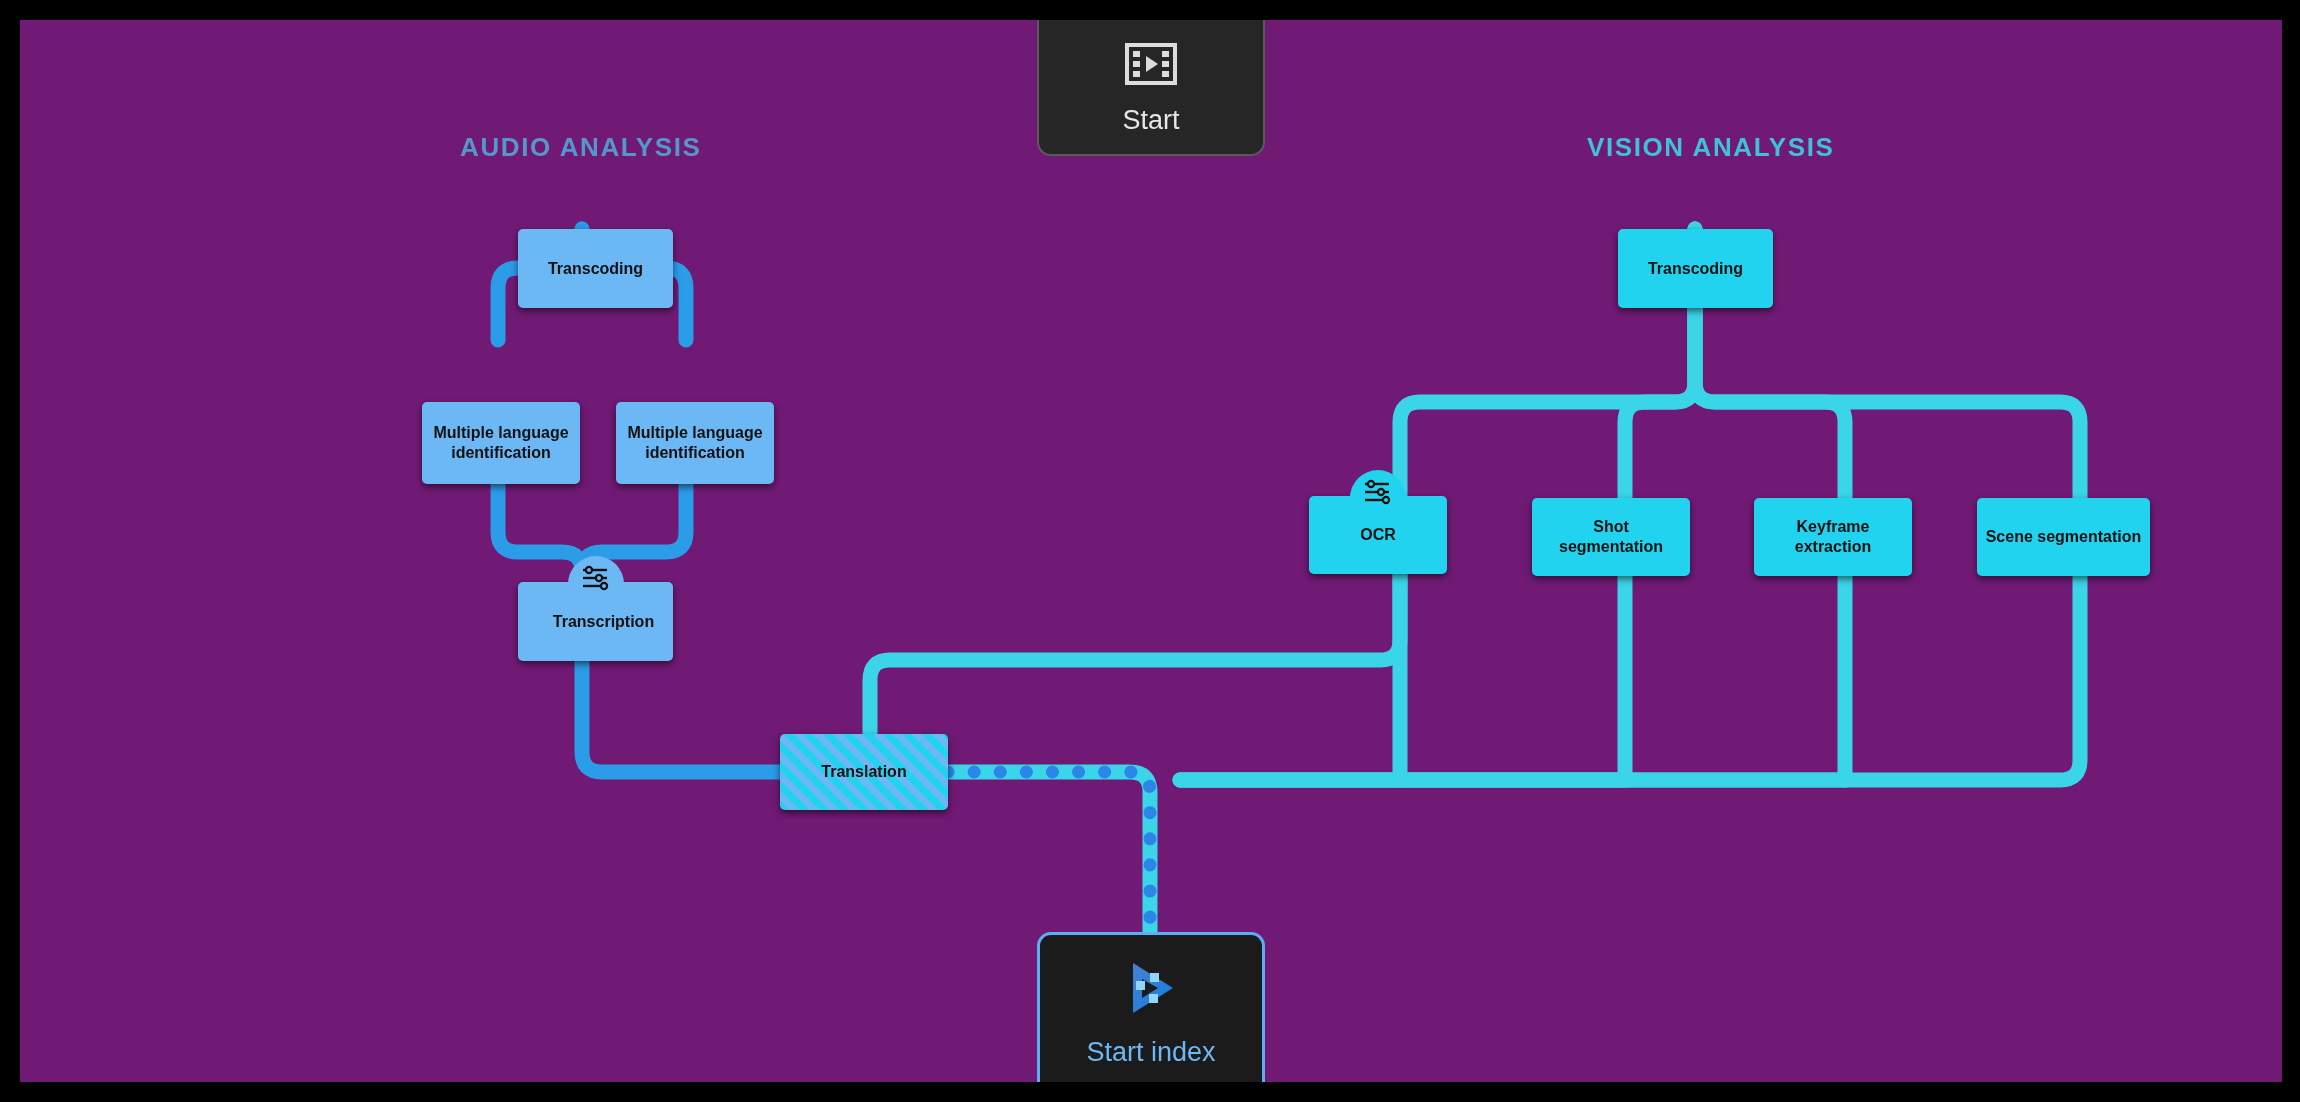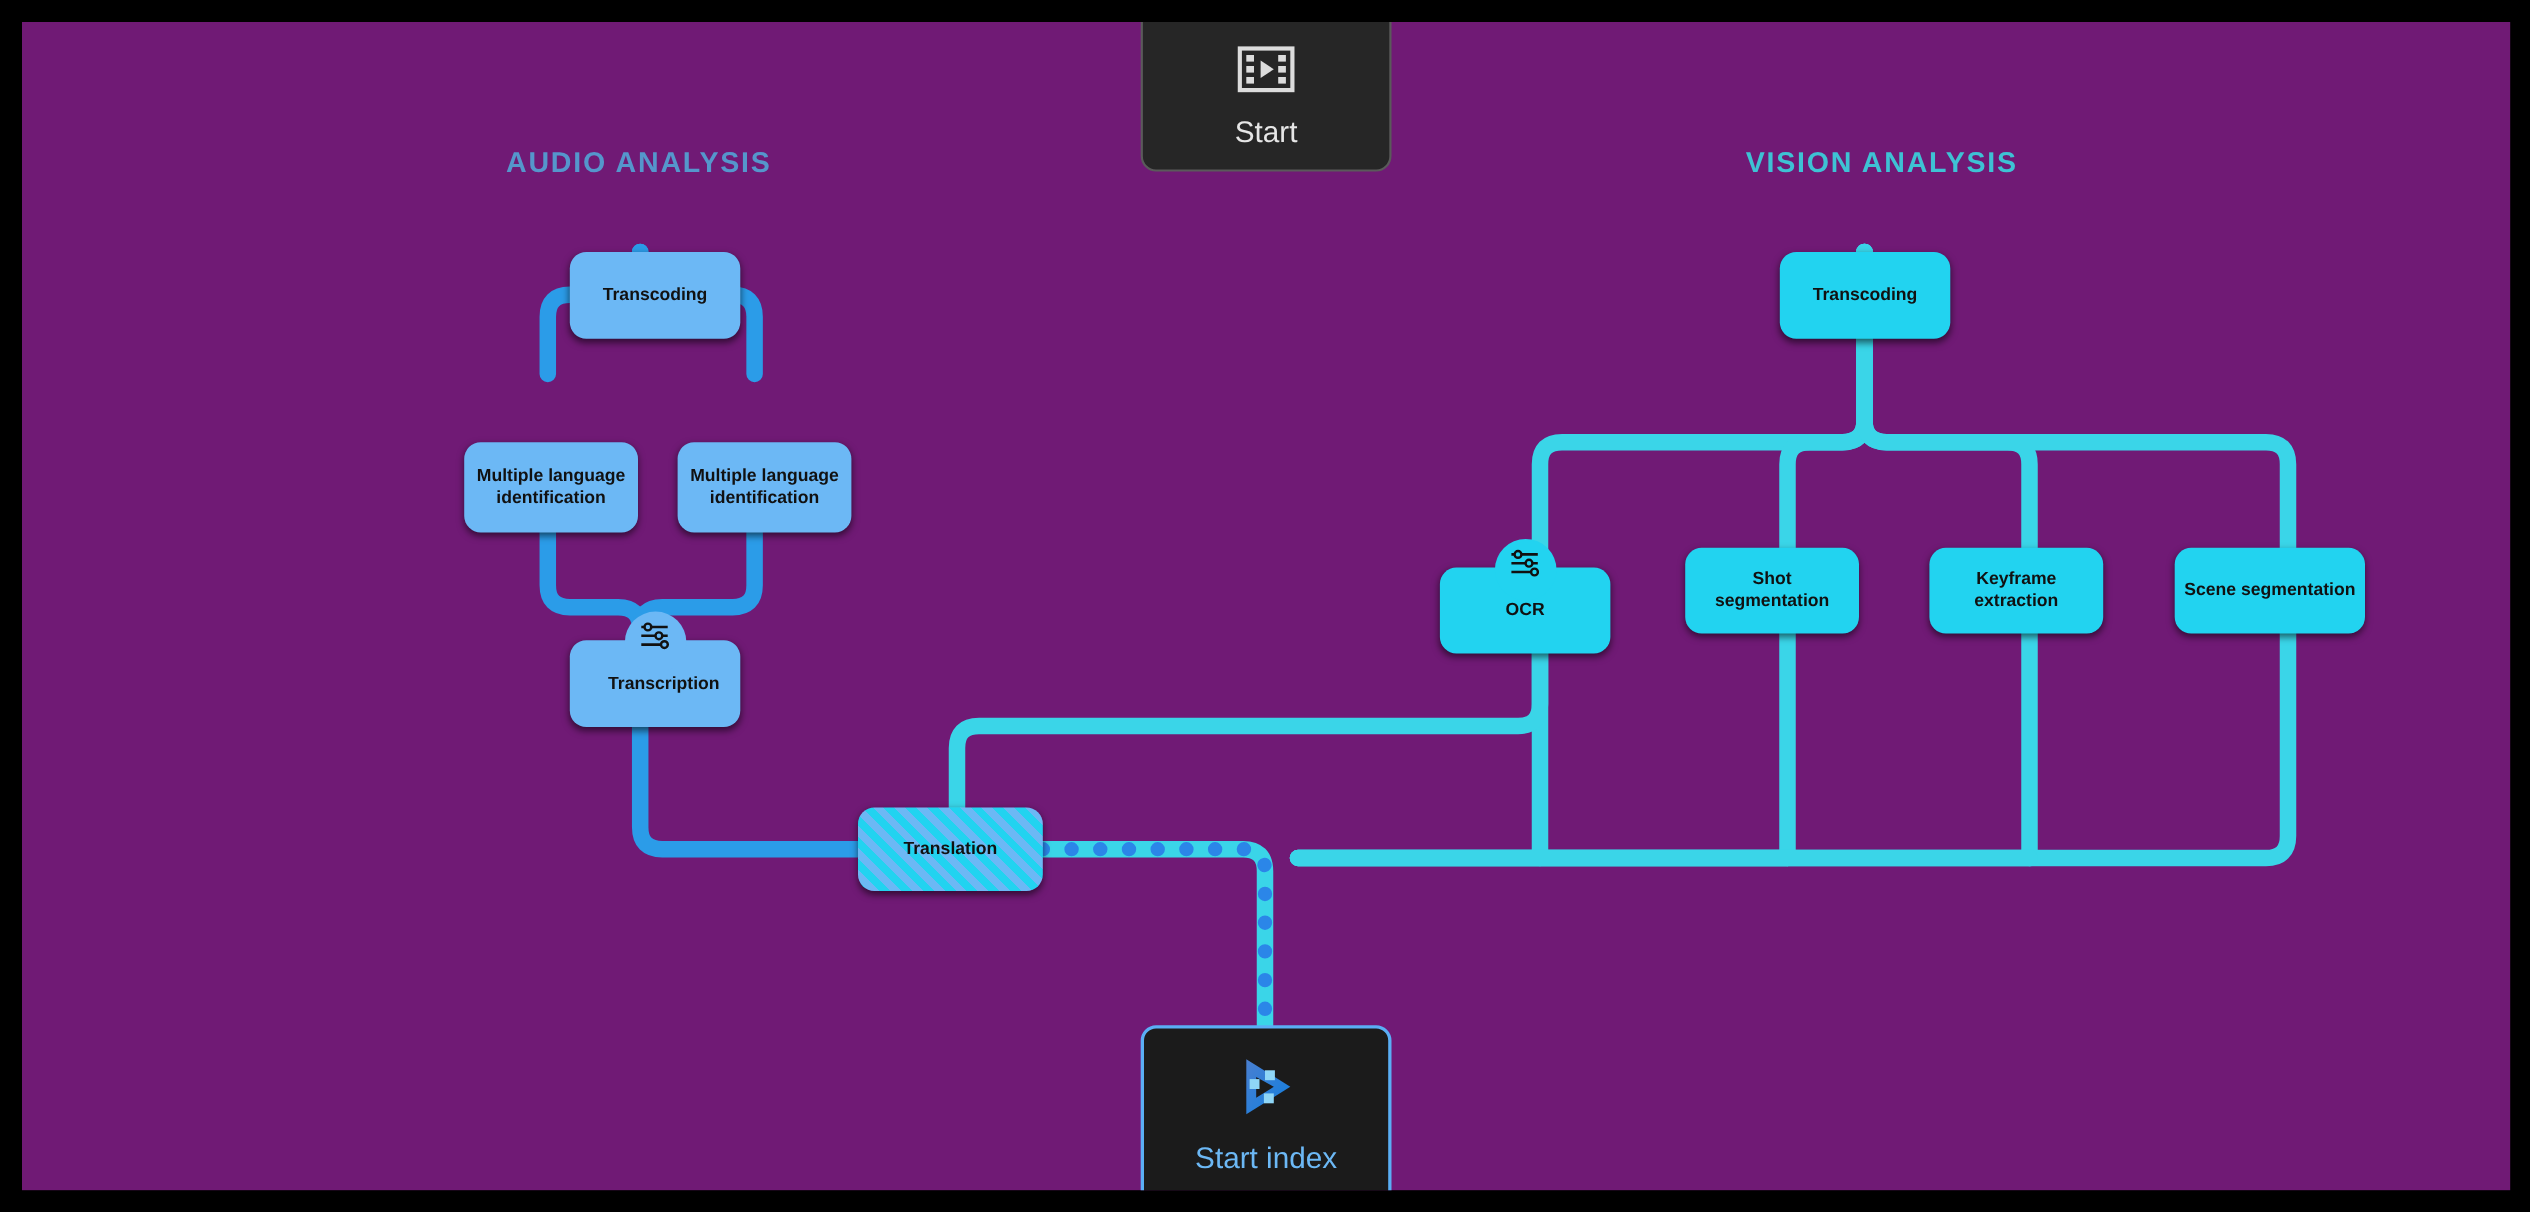--- a/index.html
+++ b/index.html
@@ -29,21 +29,21 @@
     background:#262626;border:2px solid #5a5a5a;border-radius:14px;
     display:flex;flex-direction:column;align-items:center;justify-content:flex-end;
     padding-bottom:18px;box-sizing:border-box;
   }
   #start-card .film{margin-bottom:16px;}
   #start-label{color:#e6e6e6;font-size:27px;}
 
   
   .node{
     position:absolute;box-sizing:border-box;
-    border-radius:15px;display:flex;align-items:center;justify-content:center;
+    border-radius:5px;display:flex;align-items:center;justify-content:center;
     text-align:center;color:#111;font-weight:bold;font-size:16px;line-height:1.22;
     padding:4px 8px;box-shadow:0 3px 7px rgba(0,0,0,.55);
   }
   .node.audio{background:#6cb8f5;}
   .node.vision{background:#22d3f0;}
   .node.mixed{
     background:
       repeating-linear-gradient(45deg,
         #22d3f0 0px,#22d3f0 7px,
         #6cb8f5 7px,#6cb8f5 14px);
@@ -154,21 +154,21 @@
   </div>
 
   <div class="node mixed" style="left:760px;top:714px;width:168px;height:76px;">
     <span>Translation</span>
   </div>
 
   <div class="node vision" style="left:1598px;top:209px;width:155px;height:79px;">
     <span>Transcoding</span>
   </div>
 
-  <div class="node vision" style="left:1289px;top:496px;width:155px;height:78px;text-align:right;">
+  <div class="node vision" style="left:1289px;top:476px;width:138px;height:78px;text-align:right;">
     <div class="badge vision">
       <svg width="30" height="26" viewBox="0 0 30 26" xmlns="http://www.w3.org/2000/svg">
         <line x1="2" y1="5" x2="26" y2="5" stroke="#111" stroke-width="2.4"></line>
         <line x1="2" y1="13" x2="26" y2="13" stroke="#111" stroke-width="2.4"></line>
         <line x1="2" y1="21" x2="26" y2="21" stroke="#111" stroke-width="2.4"></line>
         <circle cx="8" cy="5" r="3.1" fill="#22d3f0" stroke="#111" stroke-width="2.2"></circle>
         <circle cx="18" cy="13" r="3.1" fill="#22d3f0" stroke="#111" stroke-width="2.2"></circle>
         <circle cx="23" cy="21" r="3.1" fill="#22d3f0" stroke="#111" stroke-width="2.2"></circle>
       </svg>
     </div>

